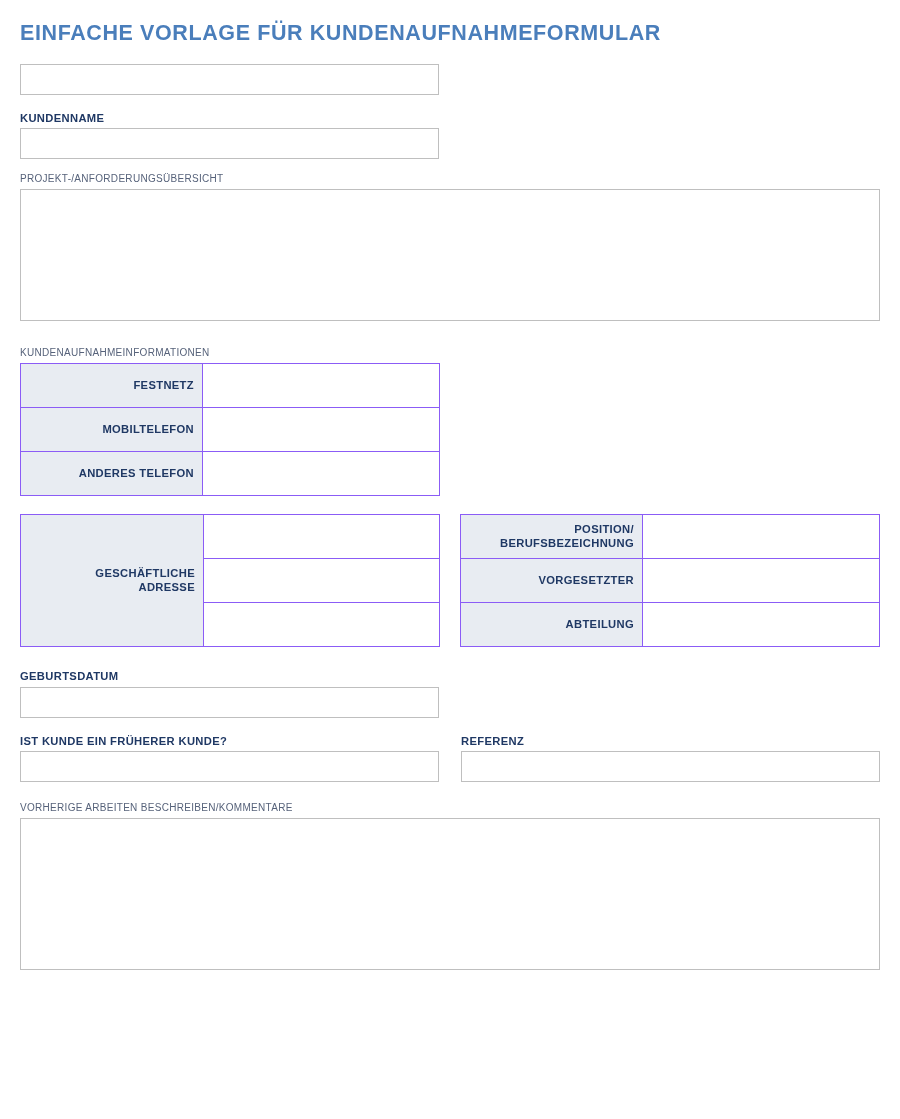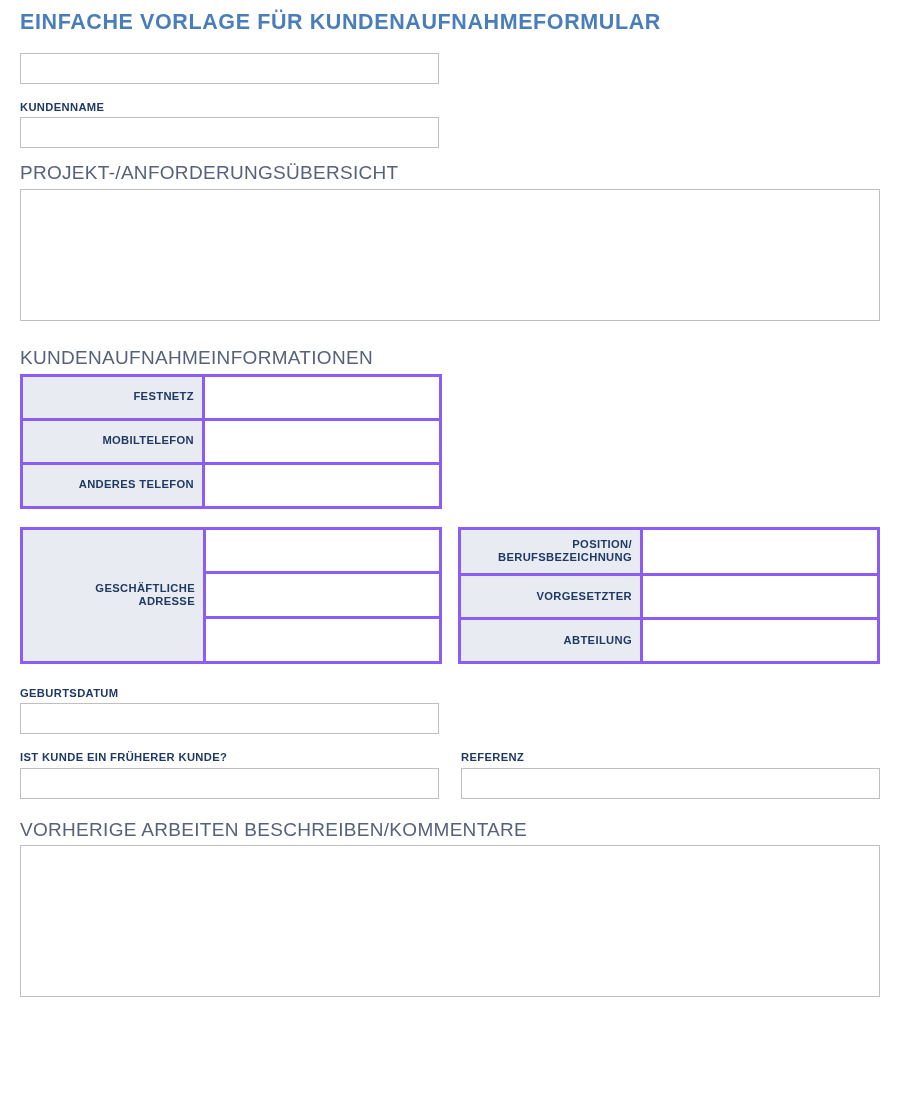--- a/index.html
+++ b/index.html
@@ -20,41 +20,41 @@
     box-sizing: border-box;
     padding: 0 20px;
   }
 
   
   .doc-title {
     color: #4a7ebb;
     font-size: 21.5px;
     font-weight: bold;
     letter-spacing: 0.6px;
-    padding-top: 10px;
+    padding-top: 21px;
     padding-bottom: 0;
     line-height: 1.15;
     white-space: nowrap;
   }
 
   
   .f-label {
     color: #1f3864;
     font-size: 11.2px;
     font-weight: bold;
     letter-spacing: 0.35px;
     line-height: 1.28;
     margin-bottom: 3px;
     white-space: pre-line;
   }
 
   
   .sec-header {
     color: #56627a;
-    font-size: 19px;
+    font-size: 10px;
     font-weight: normal;
     letter-spacing: 0.3px;
     line-height: 1.2;
     margin-bottom: 4px;
     white-space: nowrap;
   }
 
   
   .box {
     border: 1px solid #bfbfbf;
@@ -90,21 +90,21 @@
   .tbl-row2 {
     display: flex;
     justify-content: space-between;
   }
   table.ftable {
     border-collapse: collapse;
     table-layout: fixed;
     width: 419px;
   }
   table.ftable td {
-    border: 3px solid #8b5cf6;
+    border: 1px solid #8b5cf6;
     padding: 8px;
     height: 44px;
     box-sizing: border-box;
   }
   td.lbl-cell {
     background: #e8ecf2;
     color: #1f3864;
     font-size: 11.2px;
     font-weight: bold;
     letter-spacing: 0.35px;

